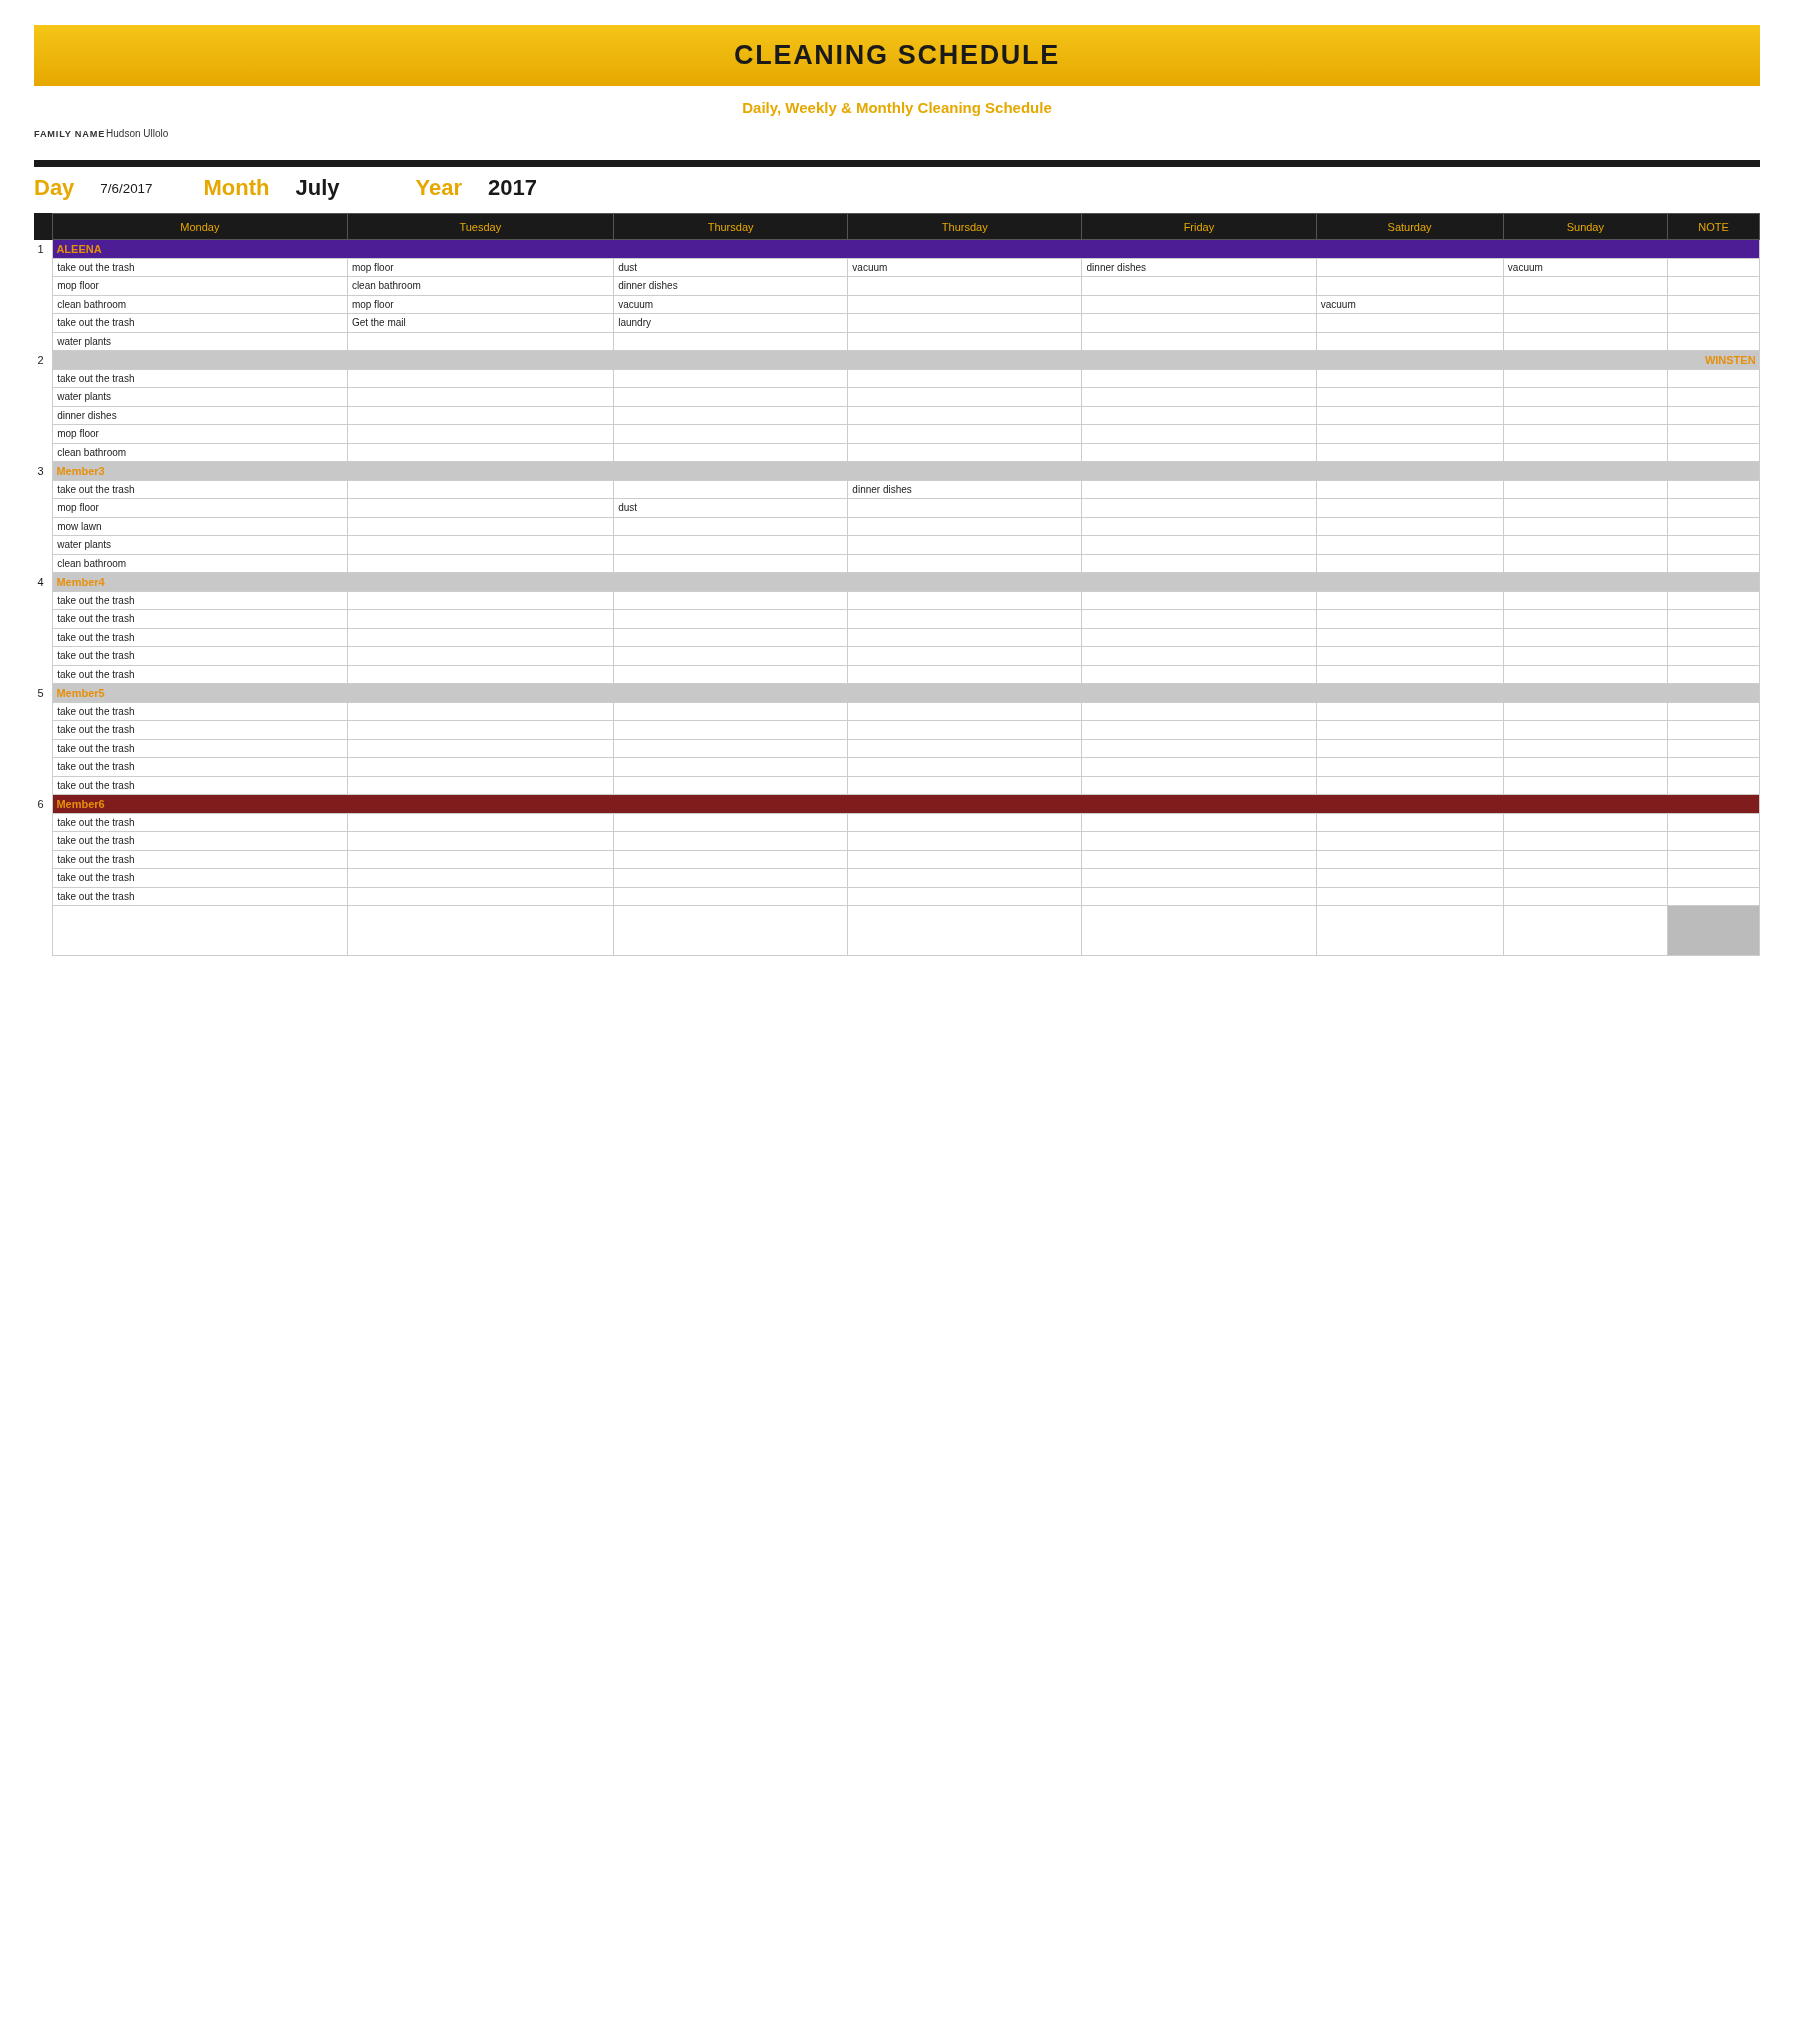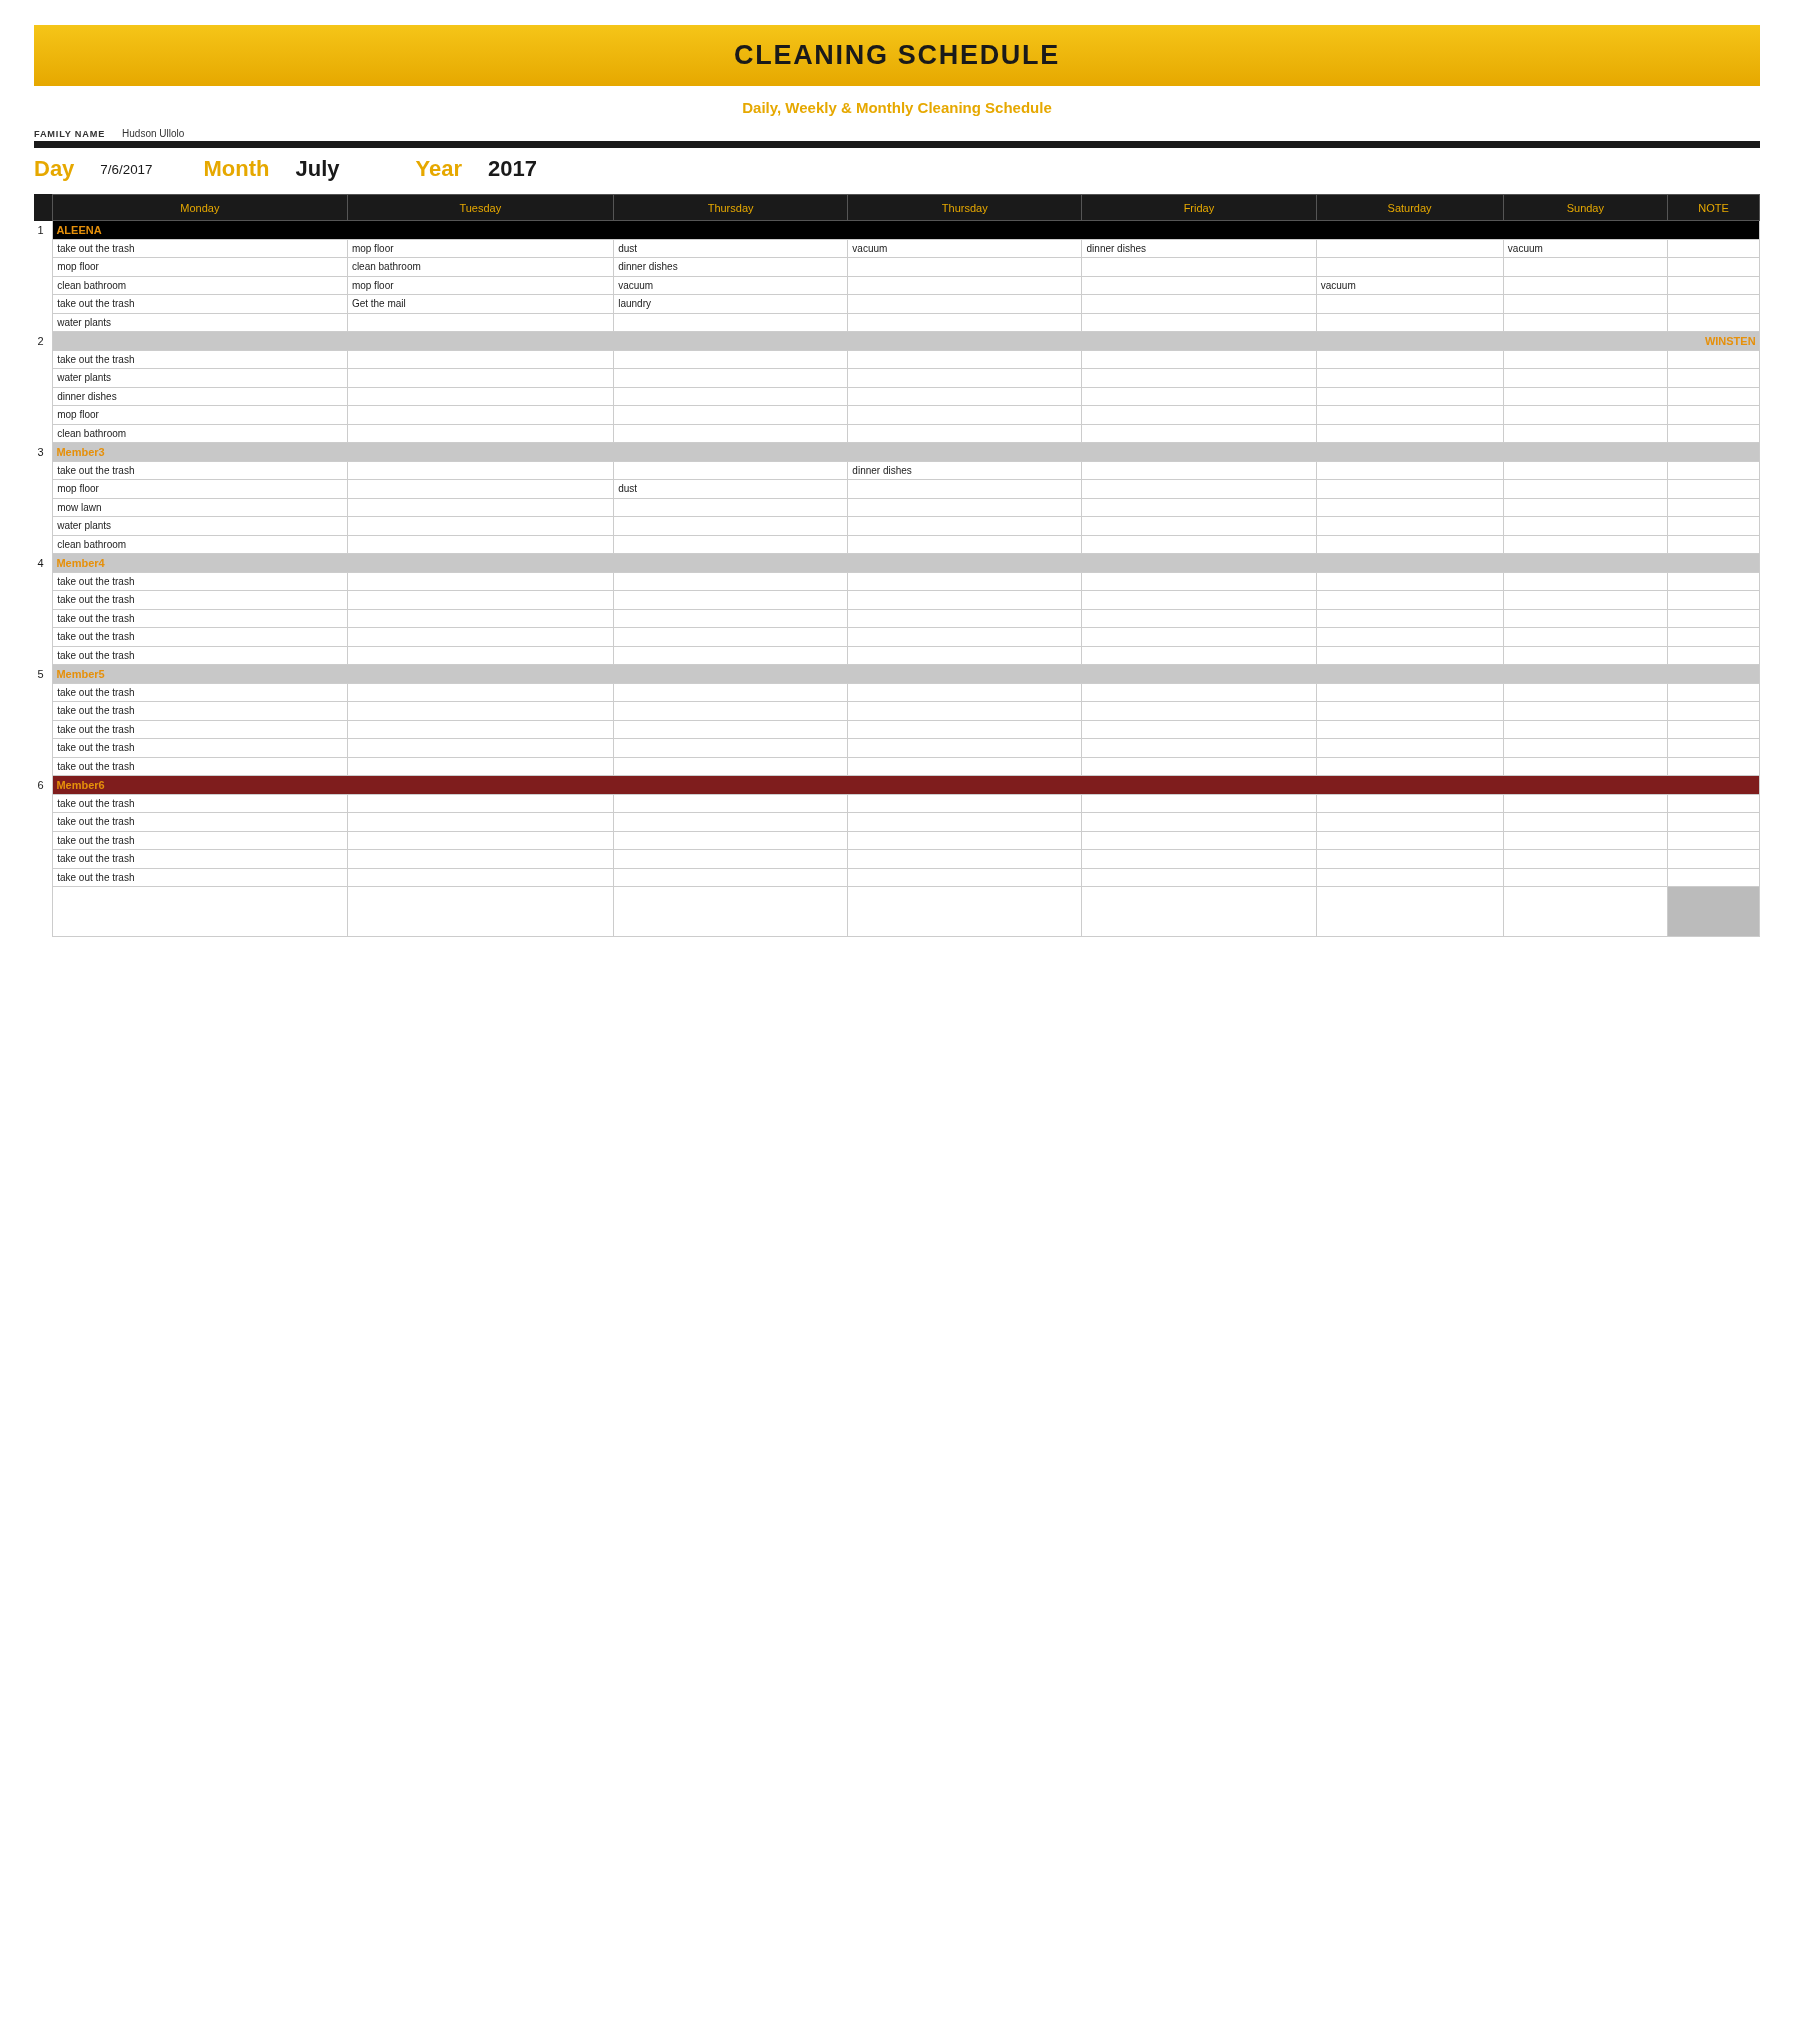--- a/index.html
+++ b/index.html
@@ -24,22 +24,22 @@
     .subtitle {
       text-align: center;
       color: #e6a800;
       font-size: 15px;
       font-weight: bold;
       margin-bottom: 11.7px;
     }
     .family-row {
       display: flex;
       align-items: center;
-      gap: 17px;
-      margin-bottom: 2px;
+      gap: 1px;
+      margin-bottom: 21px;
       font-size: 10px;
     }
     .family-label {
       font-weight: bold;
       letter-spacing: 0.8px;
       color: #333;
       font-size: 9.2px;
     }
     .family-name {
       color: #333;
@@ -167,21 +167,21 @@
       <th>Thursday</th>
       <th>Friday</th>
       <th>Saturday</th>
       <th>Sunday</th>
       <th class="note-col">NOTE</th>
     </tr>
   </thead>
   <tbody id="schedule-body">
   <tr class="member-header-row">
         <td class="num-col" style="background: rgb(255, 255, 255); border: none;"><span class="member-num">1</span></td>
-        <td colspan="8" style="background: #000000; padding: 2.5px 3.4px; margin-top: 44px;"><span class="member-name">ALEENA</span></td>
+        <td colspan="8" style="background: #4c1d95; padding: 2.5px 3.4px; margin-top: 44px;"><span class="member-name">ALEENA</span></td>
       </tr>
       <tr>
         <td class="num-col" style="border: none; background: rgb(255, 255, 255);"></td>
         <td>take out the trash</td>
         <td>mop floor</td>
         <td>dust</td>
         <td>vacuum</td>
         <td>dinner dishes</td>
         <td></td>
         <td>vacuum</td>

